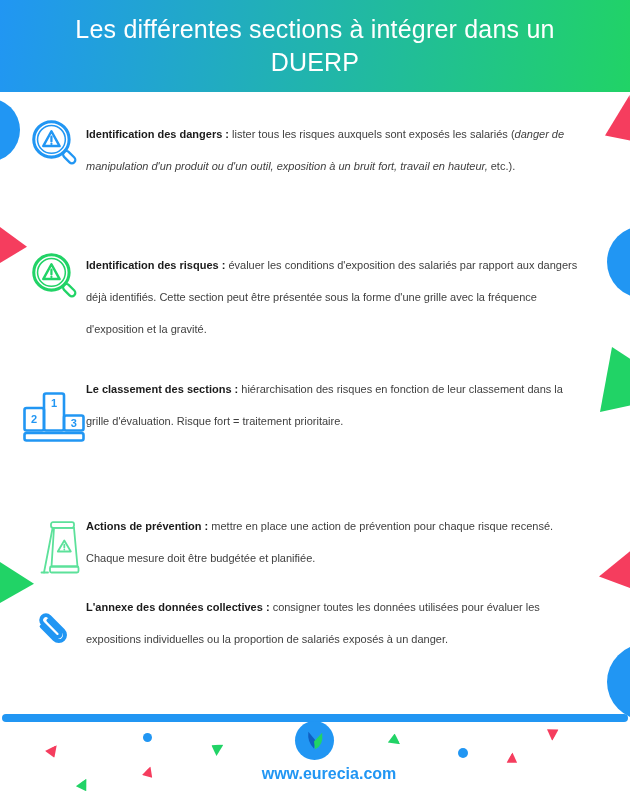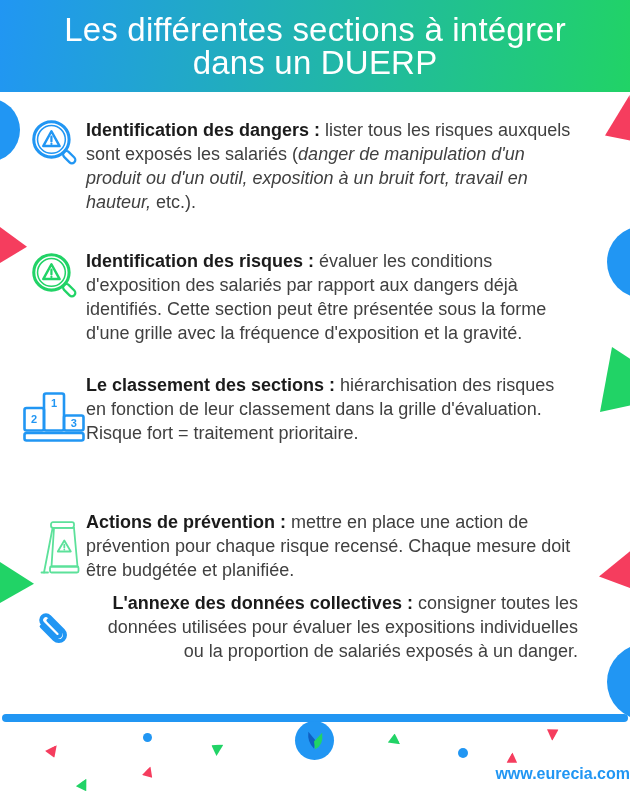--- a/index.html
+++ b/index.html
@@ -14,41 +14,41 @@
     font-family:"Liberation Sans",sans-serif;
   }
   
   .header{
     position:absolute;top:0;left:0;width:630px;height:92px;
     background:linear-gradient(97deg,var(--blue) 0%,var(--green) 100%);
     display:flex;align-items:center;justify-content:center;
   }
   .header h1{
     margin:0;max-width:545px;text-align:center;
-    color:var(--white);font-size:33px;font-weight:400;line-height:33px;
+    color:var(--white);font-size:25px;font-weight:400;line-height:33px;
     letter-spacing:.2px;
   }
   
   .section{position:absolute;left:22px;width:556px;display:flex;}
   .icon-wrap{width:64px;flex:none;display:flex;justify-content:center;align-items:flex-start;}
-  .sec-text{width:492px;font-size:18px;line-height:24px;color:var(--body);}
+  .sec-text{width:492px;font-size:11px;line-height:32px;color:var(--body);}
   .sec-text strong{color:var(--ink);font-weight:700;}
   .sec-text .italic{font-style:italic;}
   .icon-blue{color:var(--blue);}
   .icon-green{color:var(--green);}
   .icon-mint{color:var(--mint);}
   
   .decor{position:absolute;}
   .circle{border-radius:50%;background:var(--blue);}
   .tri{background:var(--pink);}
   .tri.green{background:var(--green);}
   
   .divider{position:absolute;top:714px;left:2px;width:626px;height:8px;border-radius:4px;background:var(--blue);}
   .logo{position:absolute;top:721px;left:295px;width:39px;height:39px;border-radius:50%;background:var(--blue);display:flex;align-items:center;justify-content:center;}
-  .url{position:absolute;top:765px;left:0;width:100%;text-align:right;
+  .url{position:absolute;top:765px;left:0;width:100%;text-align:center;
        color:var(--blue);font-weight:700;font-size:16px;text-decoration:none;display:block;padding-left:28px;}
   .confetti{position:absolute;}
   .c-tri{clip-path:polygon(50% 0,100% 86%,0 100%);}
   .c-dot{border-radius:50%;background:var(--blue);}
 </style>
 </head>
 <body>
 
 <div class="page">
 
@@ -133,21 +133,21 @@
           <line x1="25.3" y1="23.7" x2="25.3" y2="26.6" stroke-linecap="round"></line>
           <circle cx="25.3" cy="28.6" r="0.9" fill="currentColor" stroke="none"></circle>
         </svg>
       </span>
     </div>
     <div class="sec-text">
       <strong>Actions de prévention :</strong><span><span> mettre en place une action de prévention pour chaque risque recensé. Chaque mesure doit être budgétée et planifiée.</span></span>
     </div>
   </div>
 
-  <div class="section" style="top:591px;text-align:right;">
+  <div class="section" style="top:591px;">
     <div class="icon-wrap icon-blue">
       <span style="margin-top:17px;transform:rotate(-45deg);">
         <svg width="27" height="44" viewBox="0 0 24 40" fill="none" stroke="currentColor">
           <path d="M7.3 10 V26.5 a5.6 5.6 0 0 0 11.2 0 V8.6 a4.3 4.3 0 0 0 -8.6 0 V25 a2.8 2.8 0 0 0 5.6 0 V10.5" stroke-width="3.6" stroke-linecap="round"></path>
         </svg>
       </span>
     </div>
     <div class="sec-text">
       <strong>L'annexe des données collectives :</strong><span><span> consigner toutes les données utilisées pour évaluer les expositions individuelles ou la proportion de salariés exposés à un danger.</span></span>
     </div>

